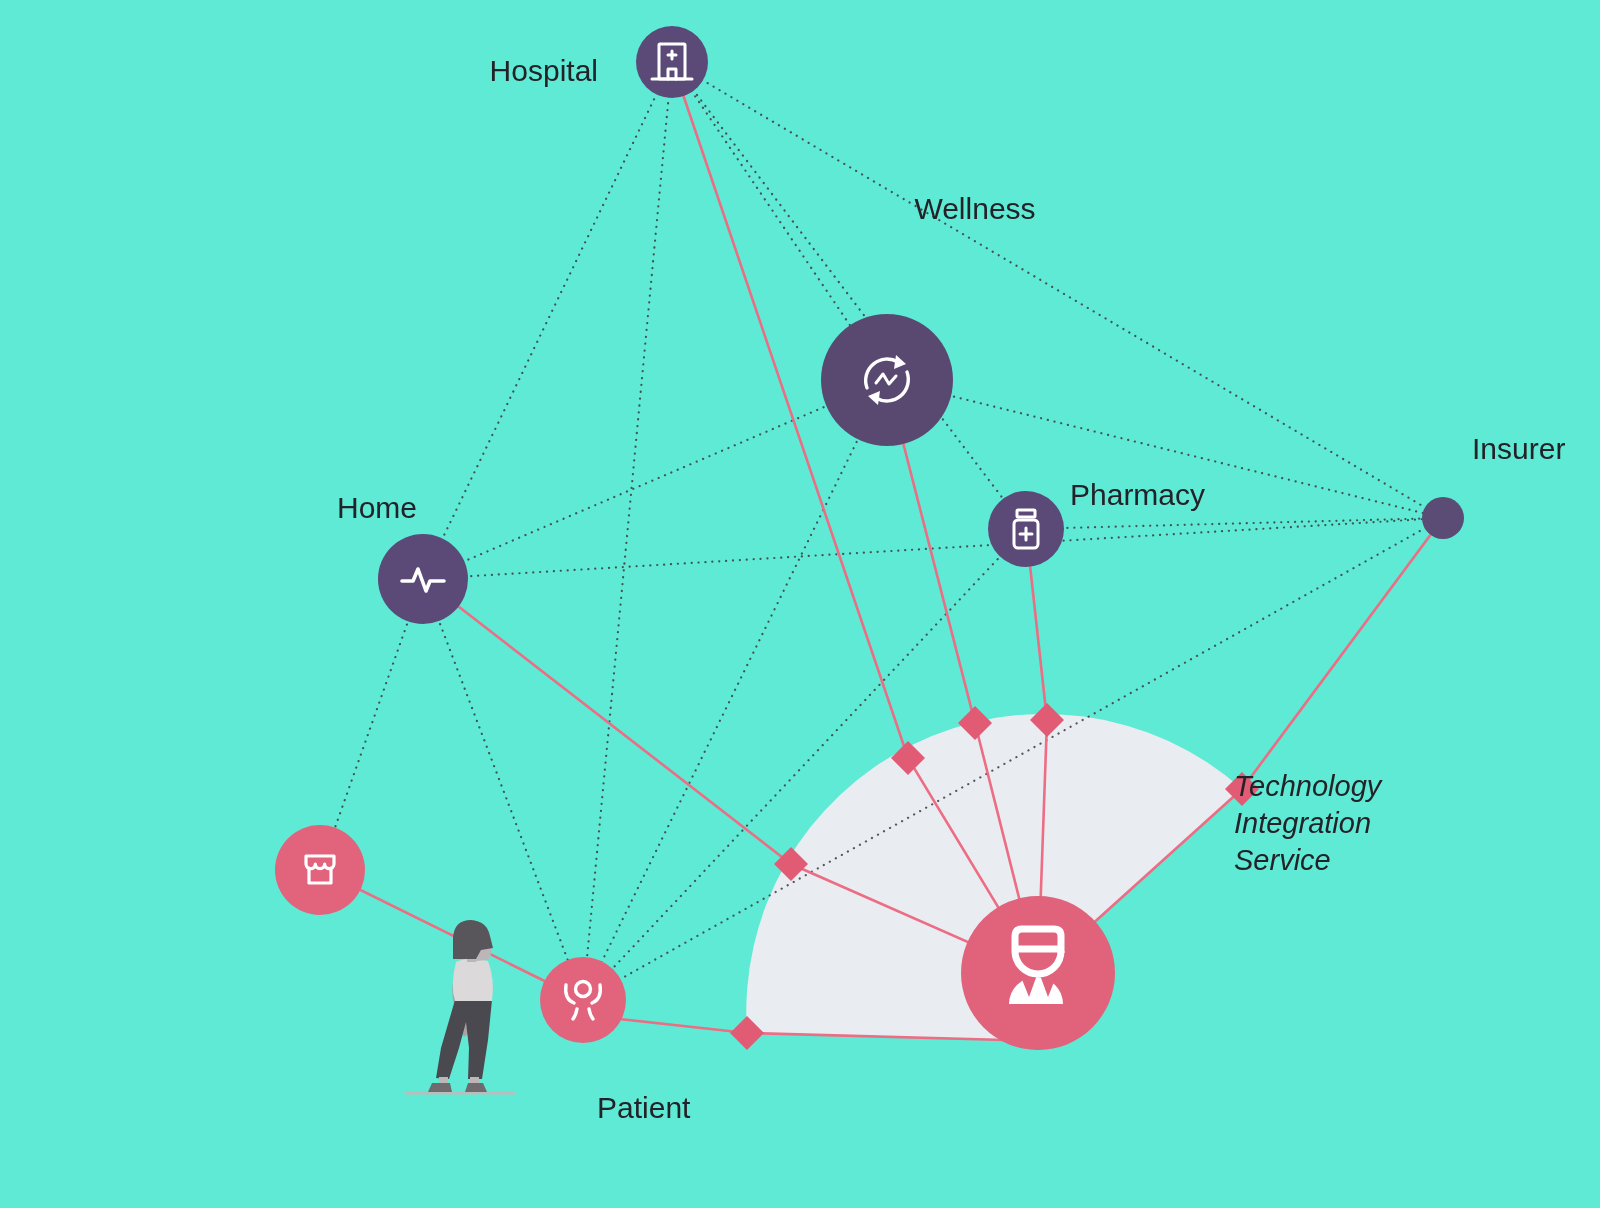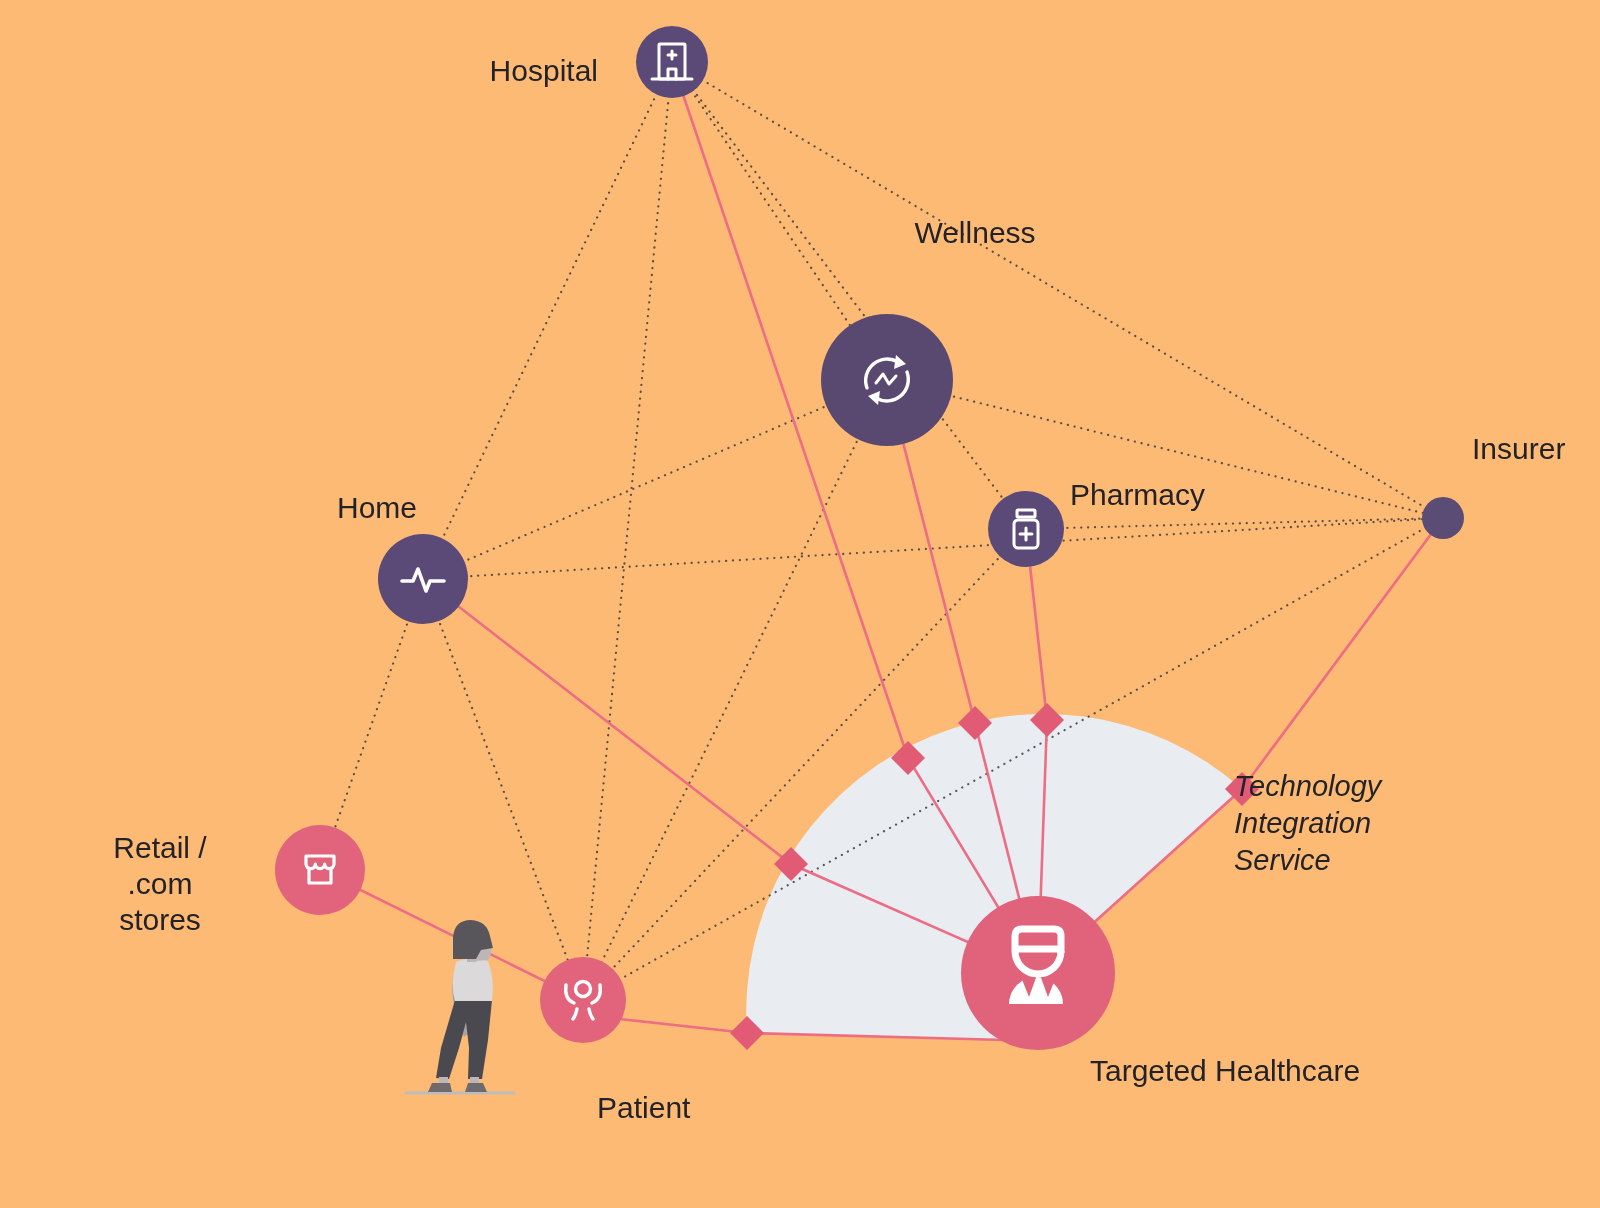--- a/index.html
+++ b/index.html
@@ -1,16 +1,16 @@
 <!DOCTYPE html>
 <html><head>
 <meta charset="utf-8">
 <style>
   html,body{margin:0;padding:0;background:#ffffff;}
-  #stage{position:relative;width:1600px;height:1208px;background:#fdba74;overflow:hidden;
+  #stage{position:relative;width:1600px;height:1208px;background:#5eead4;overflow:hidden;
          font-family:"Liberation Sans",sans-serif;}
   #scene{position:absolute;left:0;top:0;}
   .lbl{position:absolute;font-size:30px;line-height:37px;font-weight:400;color:#232228;
        white-space:nowrap;}
   .lbl div{white-space:nowrap;}
   .lbl.center{text-align:center;}
   .lbl.right{text-align:right;}
   .lbl.italic{font-style:italic;font-size:29px;}
 </style>
 </head>
@@ -127,40 +127,34 @@
       <path d="M 468 1083 L 483 1083 L 487 1092 L 465 1092 Z" fill="#6e6a6e"></path>
       <path d="M 456 962 Q 450 985 455 1001 L 492 1001 Q 495 979 488 961 Q 470 956 456 962 Z" fill="#dbd9da"></path>
       <rect x="467" y="952" width="9" height="10" fill="#bdb6b8"></rect>
       <path d="M 478 934 q 12 0 13 13 q 1 9 -3 13 l -12 1 z" fill="#bdb6b8"></path>
       <path d="M 453 959 L 453 938 Q 454 920 471 920 Q 487 921 490 936 L 493 948 L 481 950 L 476 959 Z" fill="#59565b"></path>
     </g>
   </svg>
 
   <div class="lbl right" style="left:418px;top:52px;width:180px;">Hospital</div>
 
-  <div class="lbl center" style="left:845px;top:214px;width:260px;text-align:center;">
+  <div class="lbl center" style="left:845px;top:190px;width:260px;text-align:center;">
     <div>Wellness</div>
   </div>
 
   <div class="lbl" style="left:1472px;top:430px;text-align:center;">Insurer</div>
 
   <div class="lbl" style="left:305px;top:489px;margin-left:32px;">Home</div>
 
   <div class="lbl" style="left:1070px;top:476px;">Pharmacy</div>
 
-  <div class="lbl center" style="left:58px;top:830px;width:204px;line-height:36px;">
-    <div>Retail /</div>
-    <div>.com</div>
-    <div>stores</div>
-  </div>
 
   <div class="lbl" style="left:597px;top:1089px;">Patient</div>
 
   <div class="lbl" style="left:1090px;top:1053px;line-height:35px;">
-    <div>Targeted Healthcare</div>
   </div>
 
   <div class="lbl italic" style="left:1234px;top:768px;line-height:37px;">
     <div>Technology</div>
     <div>Integration</div>
     <div>Service</div>
   </div>
 
 </div>
 

